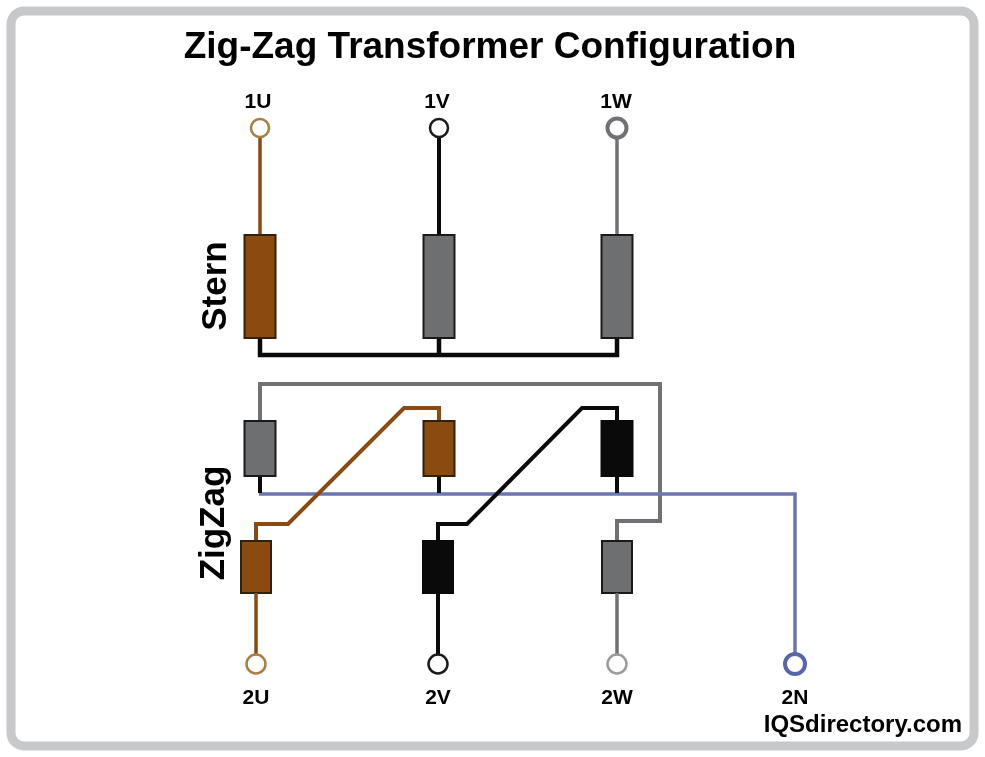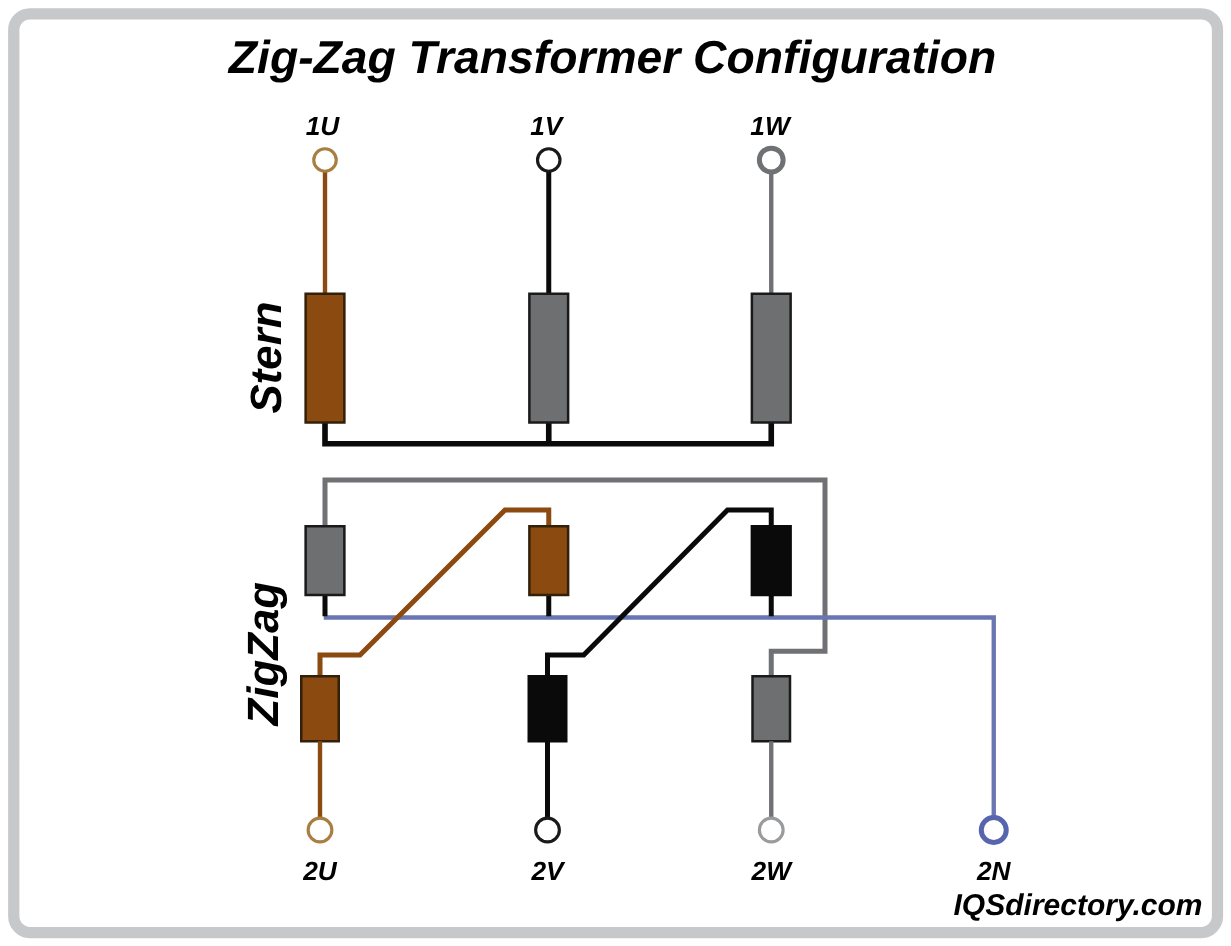--- a/index.html
+++ b/index.html
@@ -1,16 +1,16 @@
 <!DOCTYPE html>
 <html><head>
 <meta charset="utf-8">
 <style>
   html,body{margin:0;padding:0;background:#ffffff;}
-  .stage{position:relative;width:985px;height:757px;background:#ffffff;overflow:hidden;font-style:italic;}
+  .stage{position:relative;width:985px;height:757px;background:#ffffff;overflow:hidden;}
   svg{display:block;}
   text{fill:#000000;font-family:"Liberation Sans",sans-serif;font-weight:bold;}
   .title-text{font-size:37px;}
   .terminal-label{font-size:21px;}
   .section-label{font-size:35px;}
   .watermark{font-size:24px;}
 </style>
 </head>
 <body>
 

